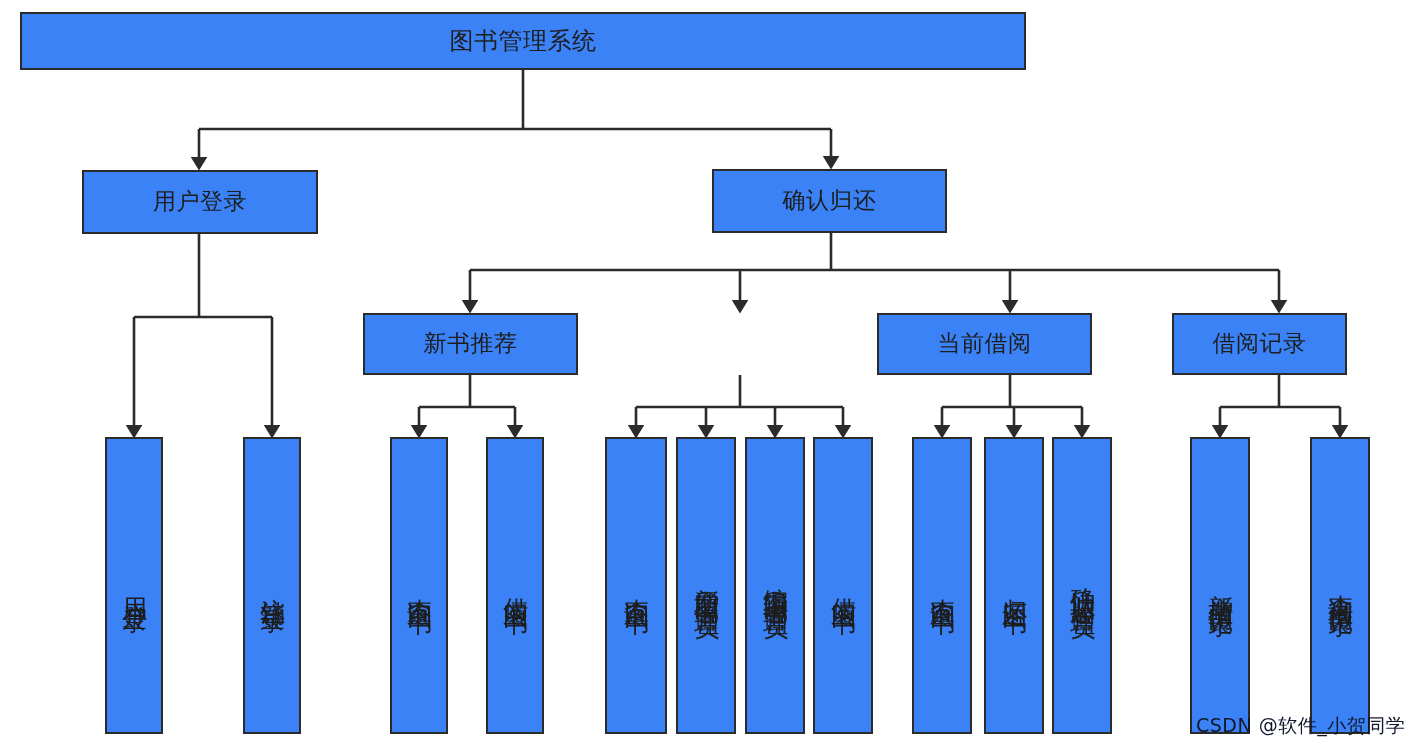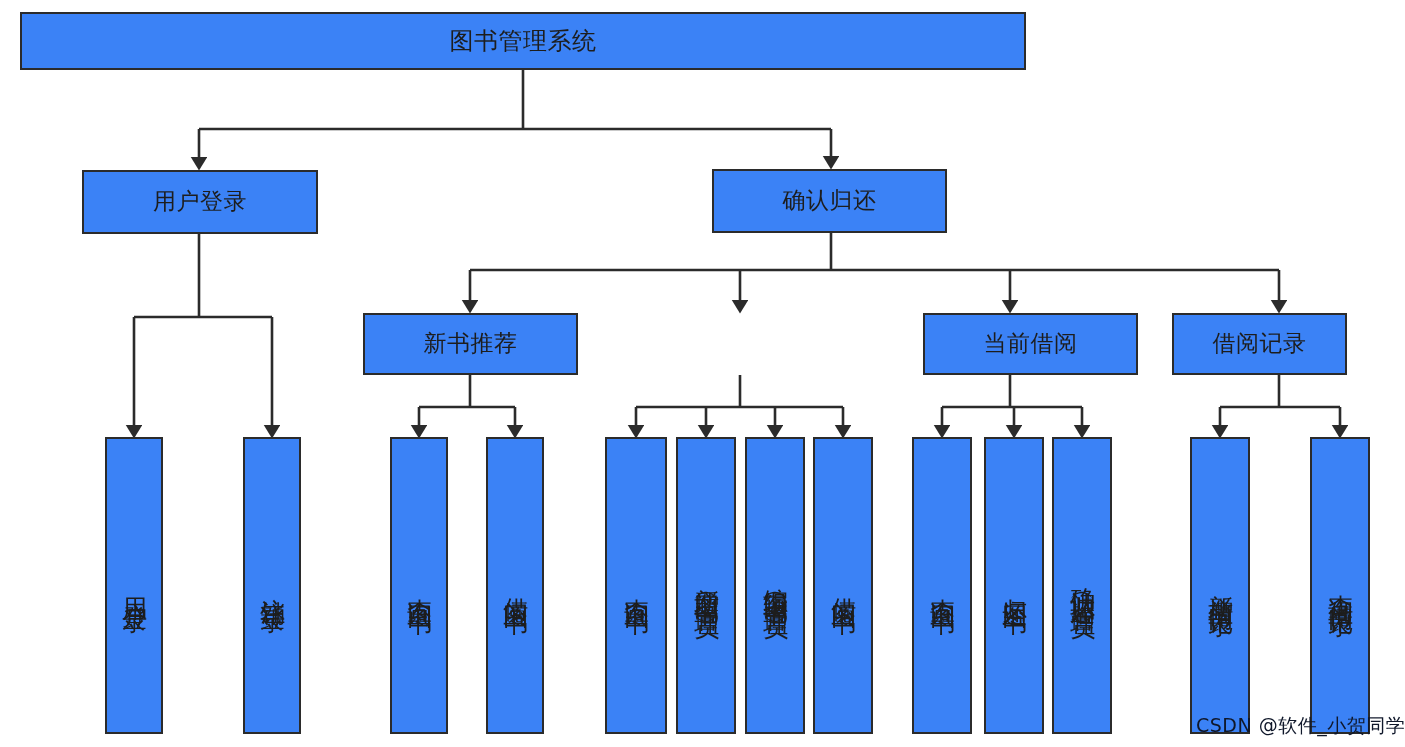--- a/index.html
+++ b/index.html
@@ -133,21 +133,21 @@
   <div class="node horiz" id="n-l2-0" style="left: 82px; top: 170px; width: 236px; height: 64px;">
     <span class="label">用户登录</span>
   </div>
   <div class="node horiz" id="n-l2-1" style="left: 712px; top: 169px; width: 235px; height: 64px;">
     <span class="label">确认归还</span>
   </div>
 
   <div class="node horiz" id="n-l3-0" style="left: 363px; top: 313px; width: 215px; height: 62px;">
     <span class="label">新书推荐</span>
   </div>
-  <div class="node horiz" id="n-l3-2" style="left: 923px; top: 313px; width: 215px; height: 62px;">
+  <div class="node horiz" id="n-l3-2" style="left: 877px; top: 313px; width: 215px; height: 62px;">
     <span class="label">当前借阅</span>
   </div>
   <div class="node horiz" id="n-l3-3" style="left: 1172px; top: 313px; width: 175px; height: 62px; justify-content: center;">
     <span class="label">借阅记录</span>
   </div>
 
   <div class="node vert" id="n-leaf-0" style="left: 105px; top: 437px; width: 58px; height: 297px;">
     <span class="label">用户登录</span>
   </div>
   <div class="node vert" id="n-leaf-1" style="left: 243px; top: 437px; width: 58px; height: 297px;">

